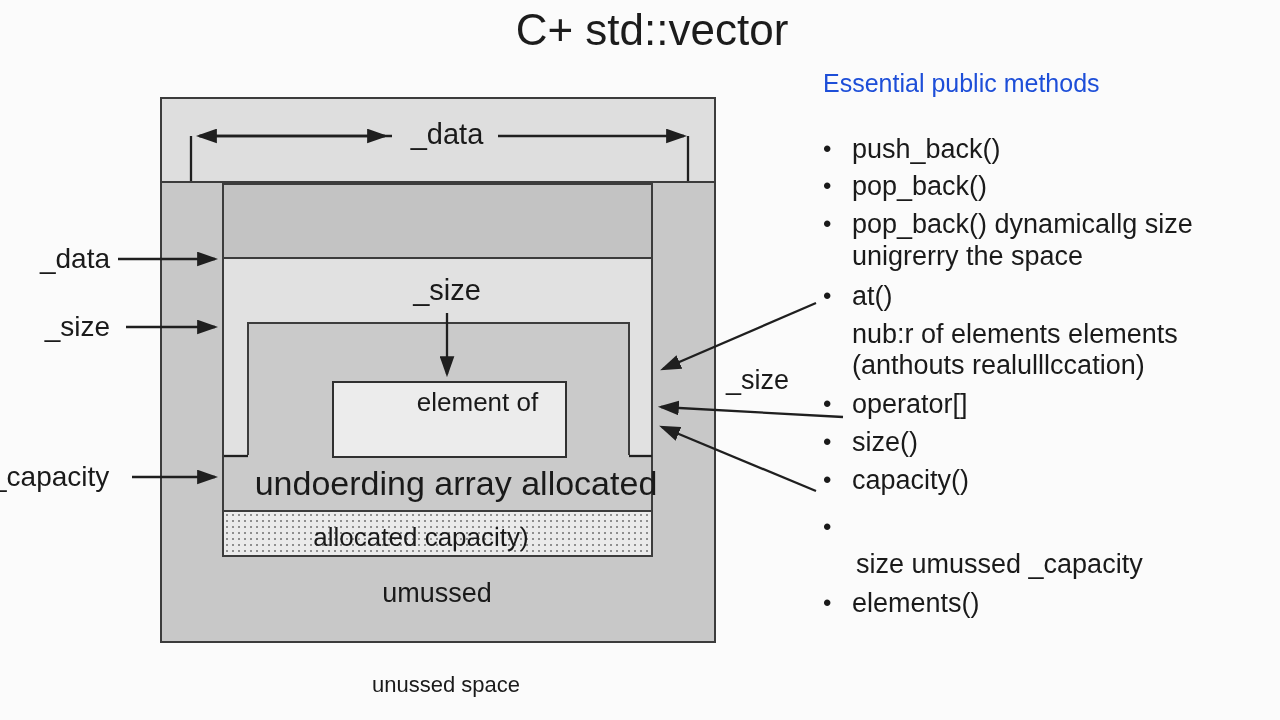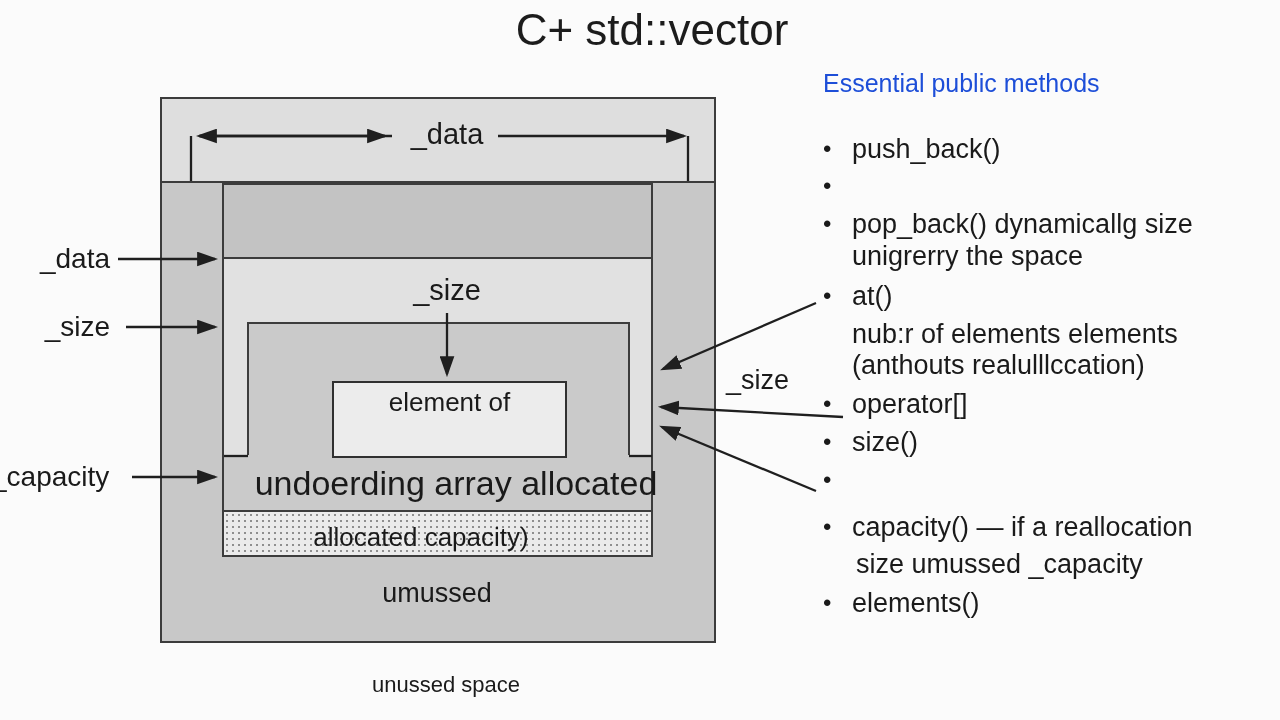--- a/index.html
+++ b/index.html
@@ -18,21 +18,21 @@
   #band-top{left:224px;top:185px;width:427px;height:74px;background:#c3c3c3;border-bottom:2px solid #3c3c3c;z-index:3;}
   #inner-box2{left:247px;top:322px;width:383px;height:133px;background:#cacaca;border:2px solid #3c3c3c;border-bottom:none;z-index:3;}
   #region-b{left:224px;top:455px;width:427px;height:55px;background:#cacaca;z-index:3;}
   #dotted-band{left:224px;top:510px;width:427px;height:45px;background-color:#ebebeb;border-top:2px solid #3c3c3c;z-index:3;
     background-image:radial-gradient(circle,#8f8f8f 0.9px,rgba(0,0,0,0) 1.2px);background-size:6px 6px;}
   #element-box{left:332px;top:381px;width:235px;height:77px;background:#ececec;border:2px solid #303030;z-index:4;}
   
   .dlabel{position:absolute;z-index:6;font-size:28px;line-height:32px;white-space:nowrap;}
   .center{text-align:center;white-space:nowrap;}
   #title{left:0;top:4px;width:1304px;text-align:center;font-size:44px;line-height:52px;z-index:6;color:#1c1c1c;}
-  #element-text{left:332px;top:387px;width:235px;z-index:6;font-size:26px;line-height:31px;text-align:center;}
+  #element-text{left:332px;top:387px;width:235px;z-index:6;font-size:26px;line-height:31px;text-align:center;padding-left:28px;}
   
   #methods-header{left:823px;top:68px;font-size:25px;line-height:30px;z-index:6;white-space:nowrap;color:#1d4ed8;}
   .mrow{position:absolute;left:823px;width:455px;font-size:27px;line-height:32px;z-index:6;white-space:nowrap;display:flex;}
   .mrow .bullet{display:inline-block;width:29px;font-size:24px;}
   .mrow.cont{padding-left:29px;}
   .mrow.cont2{padding-left:33px;}
   
   #overlay{position:absolute;left:0;top:0;width:1280px;height:720px;z-index:5;pointer-events:none;}
   #overlay path{stroke:#1f1f1f;stroke-width:2.3;fill:none;}
 </style>
@@ -95,20 +95,21 @@
 <div class="dlabel" style="left:726px;top:364px;font-size:27px;">_size</div>
 
 <div id="methods-header" class="abs">Essential public methods</div>
 
 <div class="mrow" style="top:133px">
   <span class="bullet">•</span>
   <span>push_back()</span>
 </div>
 <div class="mrow" style="top:170px">
   <span class="bullet">•</span>
+  <span>pop_back()</span>
 </div>
 <div class="mrow" style="top:208px">
   <span class="bullet">•</span>
   <span>pop_back() dynamicallg size</span>
 </div>
 <div class="mrow cont" style="top:240px">
   <span>unigrerry the space</span>
 </div>
 <div class="mrow" style="top:280px">
   <span class="bullet">•</span>
@@ -123,24 +124,24 @@
 <div class="mrow" style="top:388px">
   <span class="bullet">•</span>
   <span>operator[]</span>
 </div>
 <div class="mrow" style="top:426px">
   <span class="bullet">•</span>
   <span>size()</span>
 </div>
 <div class="mrow" style="top:464px">
   <span class="bullet">•</span>
+  <span>capacity()</span>
 </div>
 <div class="mrow" style="top:511px">
   <span class="bullet">•</span>
-  <span>capacity() — if a reallocation</span>
 </div>
 <div class="mrow cont2" style="top:548px">
   <span>size umussed _capacity</span>
 </div>
 <div class="mrow" style="top:587px">
   <span class="bullet">•</span>
   <span>elements()</span>
 </div>
 
 </body></html>

